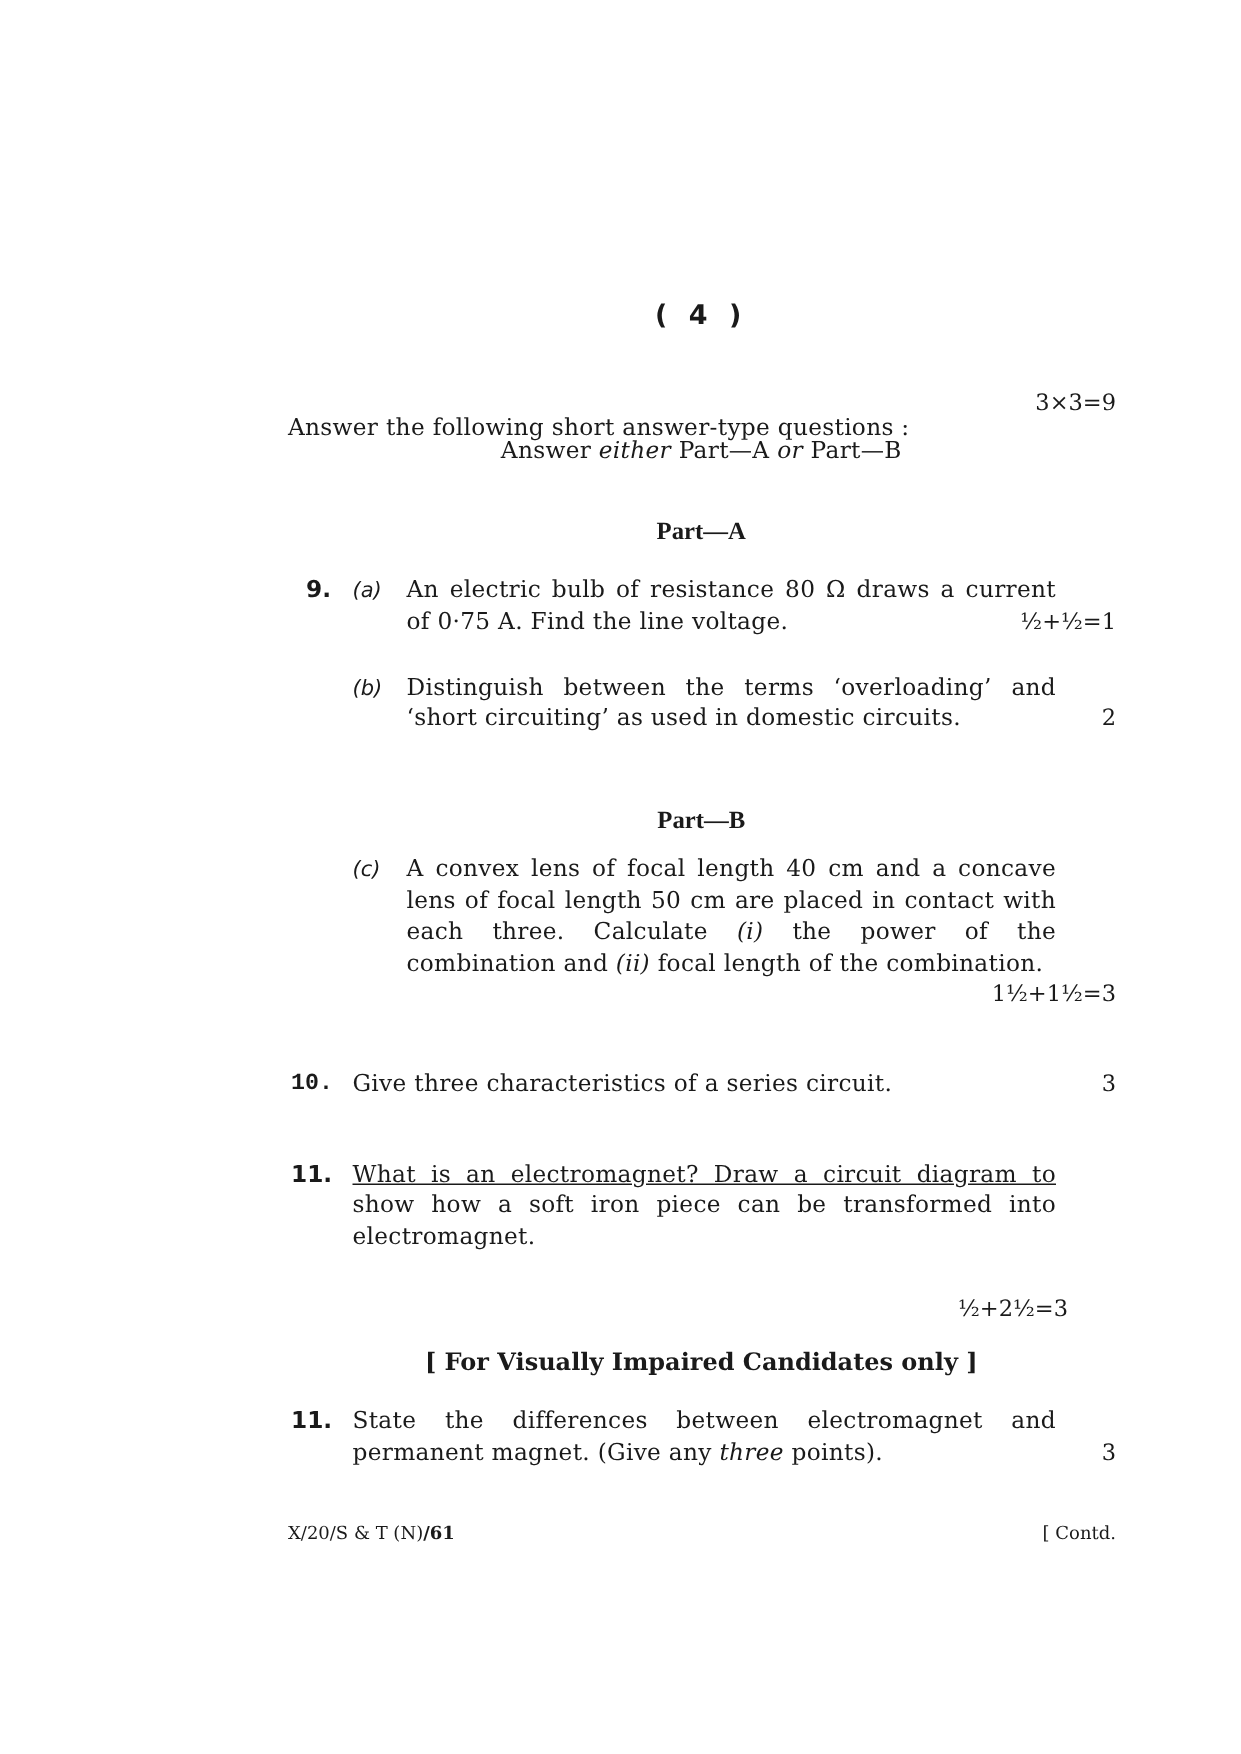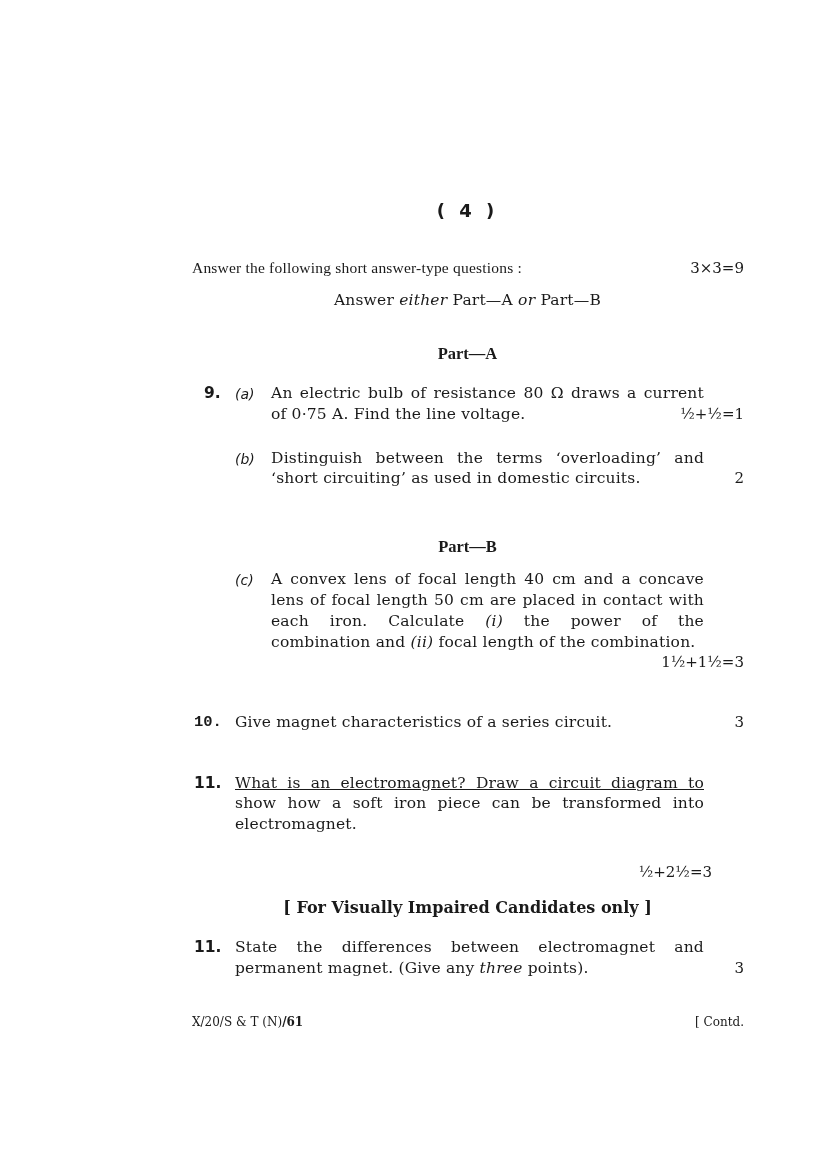--- a/index.html
+++ b/index.html
@@ -18,21 +18,21 @@
   .vi { font-family: "DejaVu Serif", serif; font-weight: bold; font-size: 16px; }
   .just { text-align: justify; text-align-last: justify; white-space: nowrap; width: 433px; display: block; }
   .footer { font-size: 12px; }
   i { font-style: italic; }
 </style>
 </head>
 <body>
 
 <div class="abs page-num">( 4 )</div>
 
-<div class="abs txt" style="left:192px; top:259px;font-family:Liberation Serif, serif;">Answer the following short answer-type questions :</div>
+<div class="abs txt" style="left:192px; top:276px;">Answer the following short answer-type questions :</div>
 <div class="abs marks" style="left:640px; width:104px; top:259px;">3×3=9</div>
 <div class="abs txt" style="left:0; width:935px; text-align:center; top:291px;"><span>Answer </span><i>either</i><span> Part—A </span><i>or</i><span> Part—B</span></div>
 
 <div class="abs part" style="left:0; width:935px; text-align:center; top:344px;">Part—A</div>
 <div class="abs qnum" style="left:204px; top:384px;">9.</div>
 <div class="abs sub" style="left:235px; top:386px;">(a)</div>
 <div class="abs txt" style="left:271px; top:384px;">
     <span class="just">An electric bulb of resistance 80 Ω draws a current</span>
   </div>
 <div class="abs txt" style="left:271px; top:405px;">of 0·75 A. Find the line voltage.</div>
@@ -47,27 +47,27 @@
 
 <div class="abs part" style="left:0; width:935px; text-align:center; top:537px;">Part—B</div>
 <div class="abs sub" style="left:235px; top:572px;">(c)</div>
 <div class="abs txt" style="left:271px; top:570px;">
     <span class="just">A convex lens of focal length 40 cm and a concave</span>
   </div>
 <div class="abs txt" style="left:271px; top:591px;">
     <span class="just">lens of focal length 50 cm are placed in contact with</span>
   </div>
 <div class="abs txt" style="left:271px; top:612px;">
-    <span class="just" style="word-spacing:12px;"><span>each iron. Calculate </span><i>(i)</i><span> the power of the</span></span>
+    <span class="just" style="word-spacing:12px;"><span>each three. Calculate </span><i>(i)</i><span> the power of the</span></span>
   </div>
 <div class="abs txt" style="left:271px; top:633px;"><span>combination and </span><i>(ii)</i><span> focal length of the combination.</span></div>
 <div class="abs marks" style="left:600px; width:144px; top:653px;">1½+1½=3</div>
 
 <div class="abs qnum" style="left:194px; top:713px;font-family:Liberation Mono, monospace;">10.</div>
-<div class="abs txt" style="left:235px; top:713px;">Give magnet characteristics of a series circuit.</div>
+<div class="abs txt" style="left:235px; top:713px;">Give three characteristics of a series circuit.</div>
 <div class="abs marks" style="left:640px; width:104px; top:713px;">3</div>
 
 <div class="abs qnum" style="left:194px; top:774px;">11.</div>
 <div class="abs txt" style="left:235px; top:774px;">
     <span class="just" style="width:469px;text-decoration:underline;">What is an electromagnet? Draw a circuit diagram to</span>
   </div>
 <div class="abs txt" style="left:235px; top:794px;">
     <span class="just" style="width:469px;">show how a soft iron piece can be transformed into</span>
   </div>
 <div class="abs txt" style="left:235px; top:815px;">electromagnet.</div>

